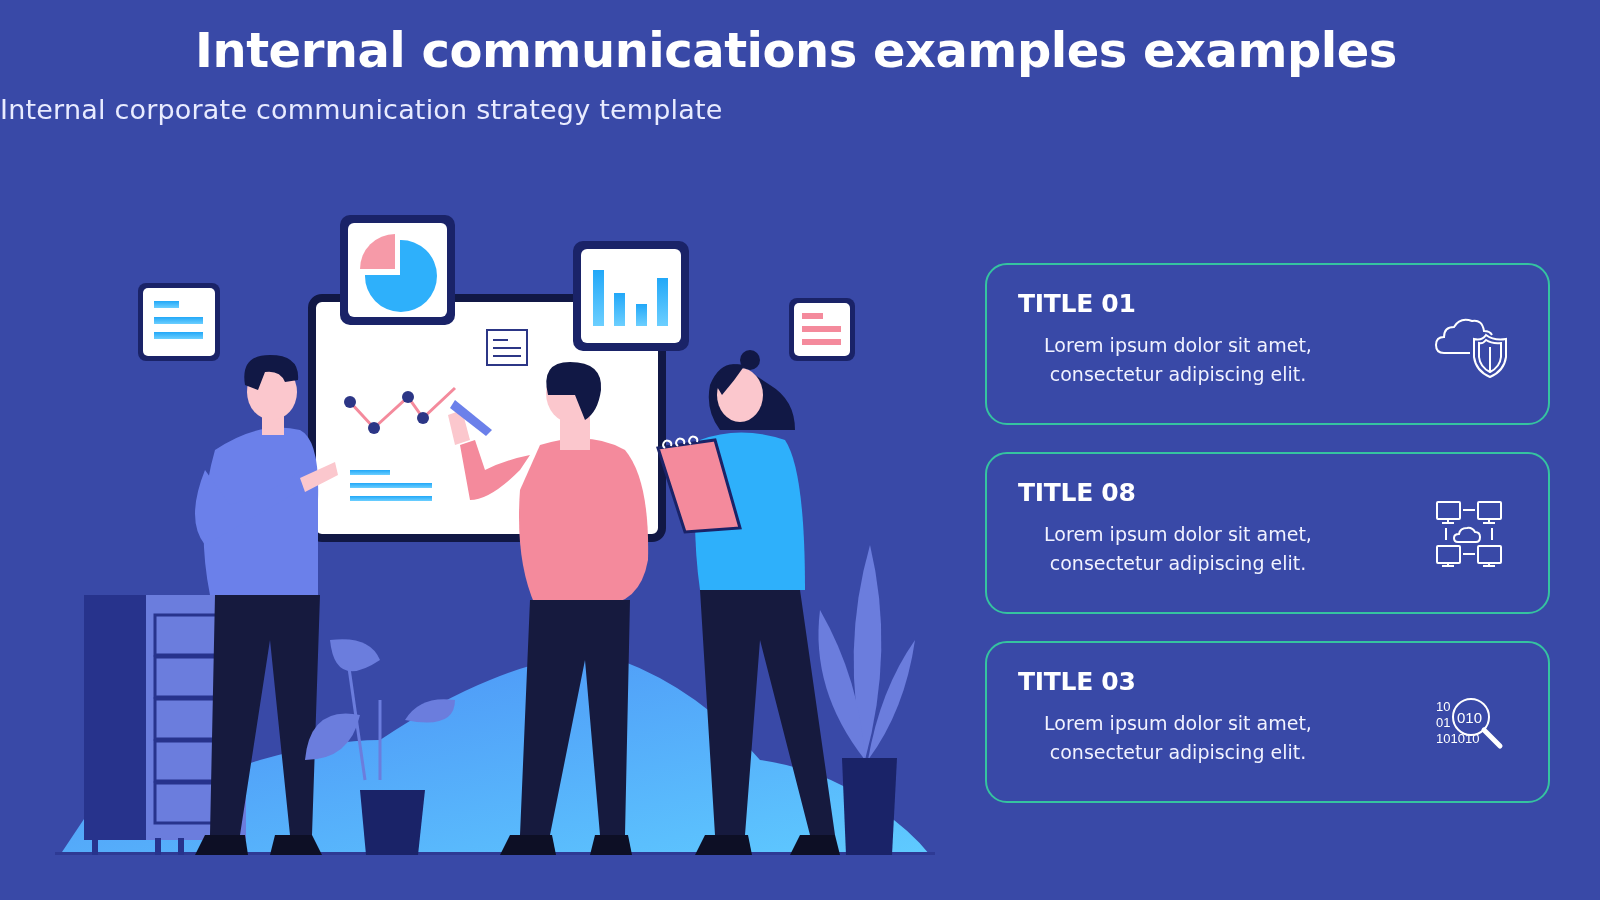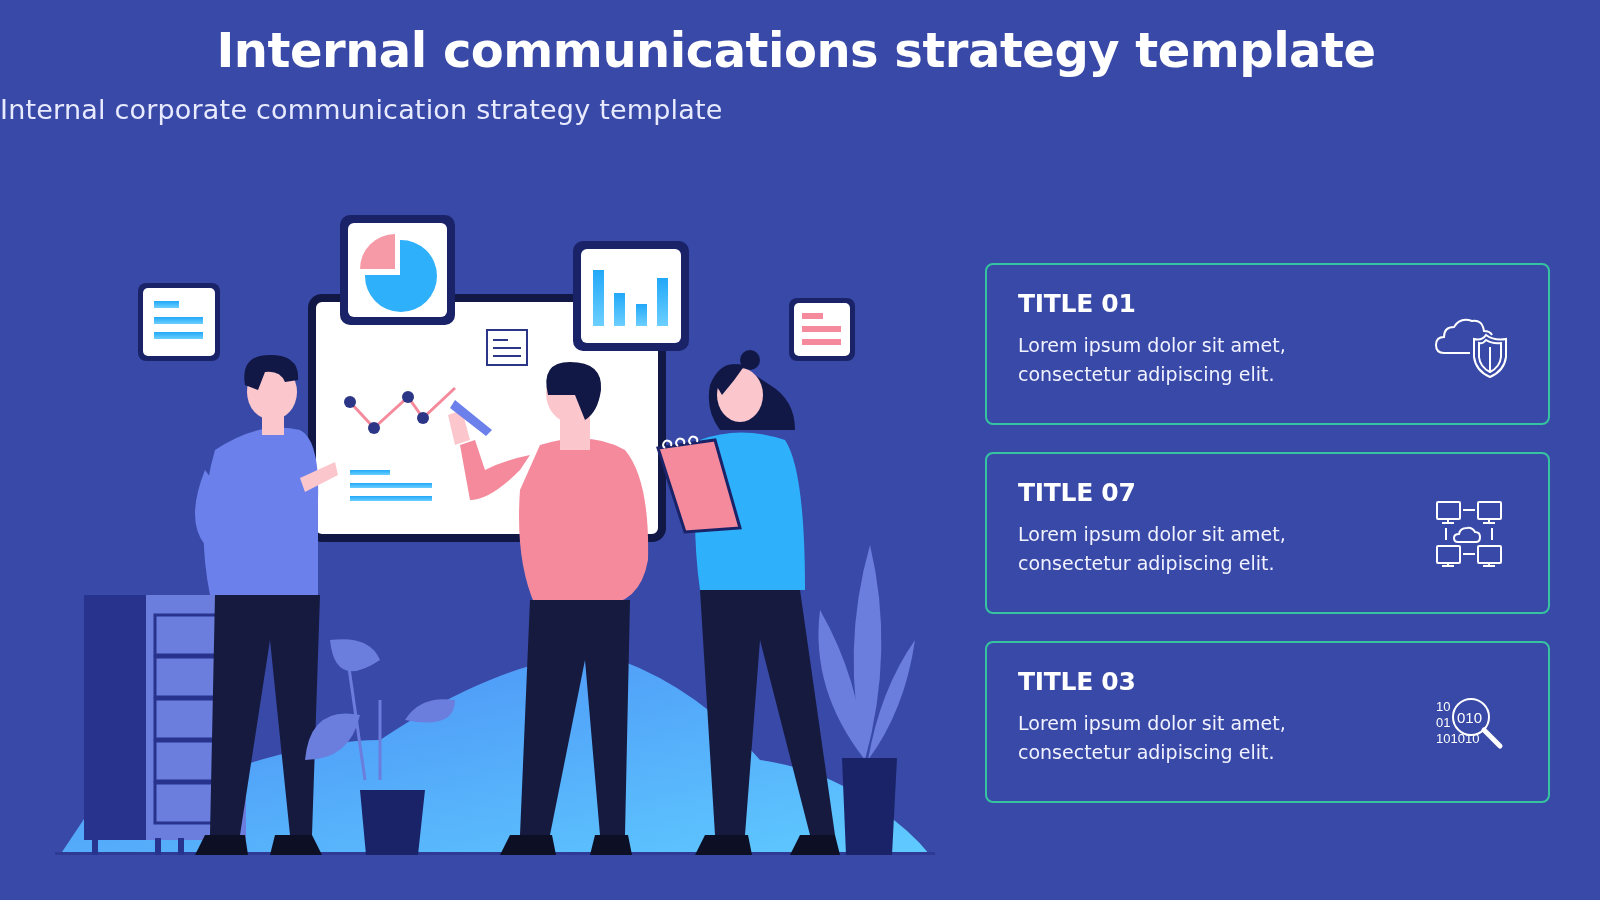--- a/index.html
+++ b/index.html
@@ -15,37 +15,37 @@
     font-size:48px; letter-spacing:-0.5px; color:#fff;
   }
   .subtitle {
     position:absolute; top:94px; left:0; width:1592px; 
     font-family:"DejaVu Sans", sans-serif; font-weight:normal;
     font-size:27px; color:#e8ebff; letter-spacing:0.2px;
   }
   .illus { position:absolute; left:50px; top:200px; width:890px; height:670px; }
   .card {
     position:absolute; left:985px; width:565px; height:162px;
-    border:2px solid #35c3a0; border-radius:8px; box-sizing:border-box;
+    border:2px solid #35c3a0; border-radius:22px; box-sizing:border-box;
   }
   .card-title {
     position:absolute; left:31px; top:24px;
     font-family:"DejaVu Sans", sans-serif; font-weight:bold;
     font-size:25px; color:#fff; letter-spacing:-0.3px;
   }
   .card-body {
     position:absolute; left:31px; top:66px; width:320px;
-    font-family:"DejaVu Sans", sans-serif; font-size:19px; line-height:29px; color:#f1f2ff;
+    font-family:"DejaVu Sans", sans-serif; font-size:19px; line-height:29px; color:#f1f2ff;text-align:center;
   }
   .card-icon { position:absolute; right:40px; top:44px; width:74px; height:70px; }
 </style>
 </head>
 <body>
 
-<div class="title">Internal communications strategy template</div>
+<div class="title">Internal communications examples examples</div>
 <div class="subtitle">Internal corporate communication strategy template</div>
 
 <svg class="illus" viewBox="50 200 890 670" xmlns="http://www.w3.org/2000/svg">
   <defs>
     <linearGradient id="hill" x1="0" y1="0" x2="1" y2="1">
       <stop offset="0" stop-color="#4a8cf5"></stop>
         <stop offset="1" stop-color="#5fcbff"></stop>
     </linearGradient>
     <linearGradient id="blueBar" x1="0" y1="0" x2="0" y2="1">
       <stop offset="0" stop-color="#22a8f8"></stop>
@@ -193,21 +193,21 @@
   <div class="card-body">Lorem ipsum dolor sit amet, consectetur adipiscing elit.</div>
   <svg class="card-icon" viewBox="0 0 74 70" fill="none" stroke="#fff" stroke-width="2">
     <path d="M36 44 L10 44 Q2 44 2 36 Q2 28 10 28 Q10 18 20 18 Q26 8 38 12 Q48 10 50 22 Q56 22 58 26"></path>
     <path d="M52 26 Q60 32 72 30 L72 48 Q70 62 56 68 Q42 62 40 48 L40 30 Q48 32 52 26 Z"></path>
     <path d="M52 31 Q58 35 67 34 L67 48 Q66 58 56 63 Q46 58 45 48 L45 34 Q49 35 52 31 Z"></path>
     <line x1="56" y1="38" x2="56" y2="62"></line>
   </svg>
 </div>
 
 <div class="card" style="top:452px;">
-  <div class="card-title">TITLE 07</div>
+  <div class="card-title">TITLE 08</div>
   <div class="card-body">Lorem ipsum dolor sit amet, consectetur adipiscing elit.</div>
   <svg class="card-icon" viewBox="0 0 74 70" fill="none" stroke="#fff" stroke-width="2">
     <rect x="3" y="4" width="23" height="17" rx="1"></rect>
       <line x1="14" y1="21" x2="14" y2="25"></line>
       <line x1="8" y1="25" x2="20" y2="25"></line>
     <rect x="44" y="4" width="23" height="17" rx="1"></rect>
       <line x1="55" y1="21" x2="55" y2="25"></line>
       <line x1="49" y1="25" x2="61" y2="25"></line>
     <rect x="3" y="48" width="23" height="17" rx="1"></rect>
       <line x1="14" y1="65" x2="14" y2="68"></line>

